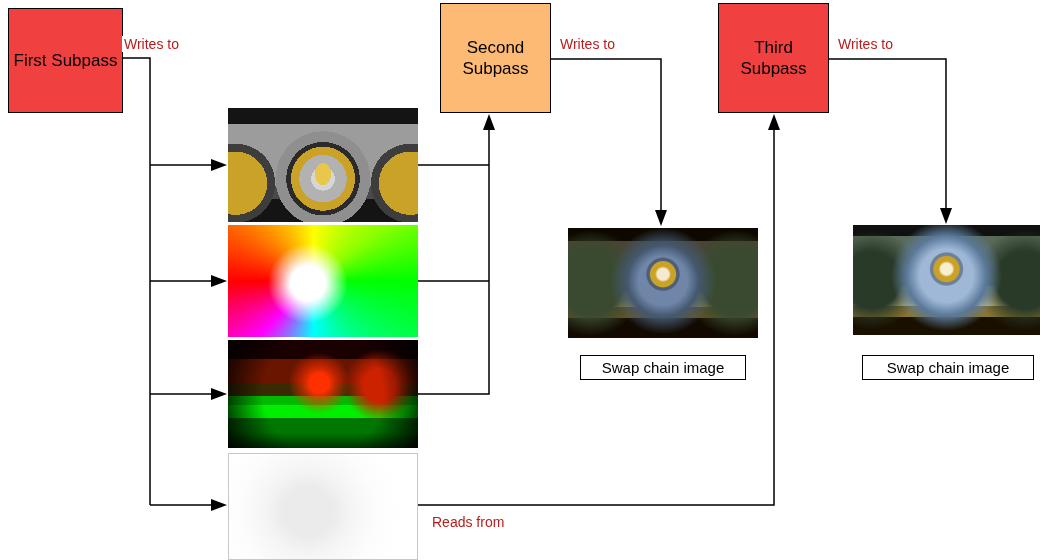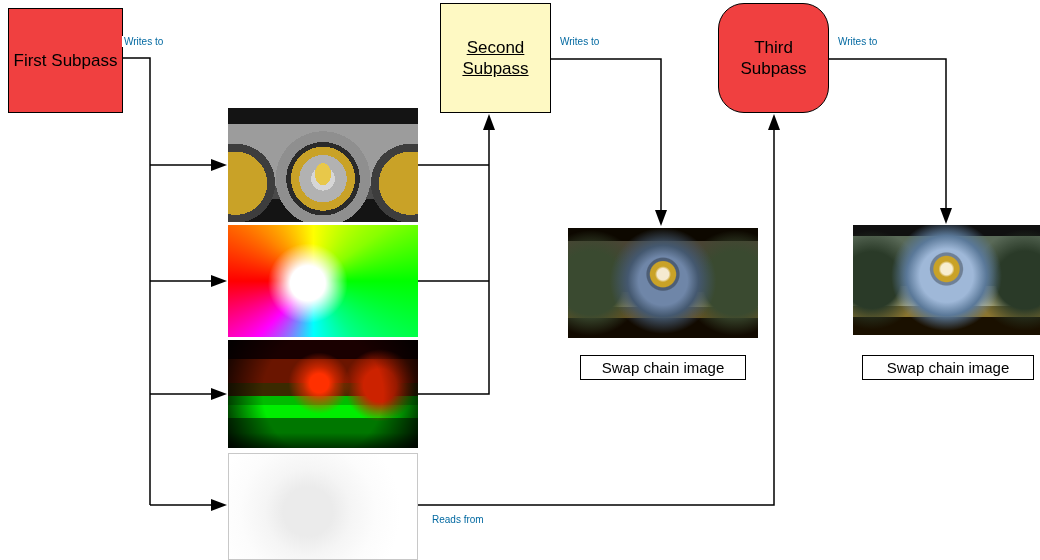--- a/index.html
+++ b/index.html
@@ -15,21 +15,21 @@
     font-size:17px;color:#000;line-height:1.25;
     box-sizing:border-box;
     padding:4px;
   }
   #node-first{left:8px;top:8px;width:115px;height:105px;}
   #node-second{left:440px;top:3px;width:111px;height:110px;}
   #node-third{left:718px;top:3px;width:111px;height:110px;}
 
   .edge-label{
     position:absolute;
-    font-size:10px;color:#0369a1;
+    font-size:14px;color:#b91c1c;
     background:#ffffff;
     padding:0 2px;
     white-space:nowrap;
     text-align:center;
   }
   #lbl-writes-1{left:122px;top:36px;}
   #lbl-writes-2{left:558px;top:36px;}
   #lbl-writes-3{left:836px;top:36px;}
   #lbl-reads{left:430px;top:514px;}
 
@@ -119,24 +119,24 @@
     <path d="M551,59 L661,59 L661,210"></path>
     <polygon points="655,210 667,210 661,226"></polygon>
 
     <path d="M829,59 L946,59 L946,208"></path>
     <polygon points="940,208 952,208 946,224"></polygon>
   </svg>
 
   <div class="node" id="node-first" style="background: rgb(240, 64, 64); border-color: rgb(0, 0, 0);">
     <span>First Subpass</span>
   </div>
-  <div class="node" id="node-second" style="background: #fef9c3; border-color: rgb(0, 0, 0); text-decoration: underline;">
+  <div class="node" id="node-second" style="background: #fdba74; border-color: rgb(0, 0, 0);">
     <span>Second Subpass</span>
   </div>
-  <div class="node" id="node-third" style="background: rgb(240, 64, 64); border-color: rgb(0, 0, 0); border-radius: 26px;">
+  <div class="node" id="node-third" style="background: rgb(240, 64, 64); border-color: rgb(0, 0, 0);">
     <span>Third Subpass</span>
   </div>
 
   <div class="edge-label" id="lbl-writes-1">Writes to</div>
   <div class="edge-label" id="lbl-writes-2">Writes to</div>
   <div class="edge-label" id="lbl-writes-3">Writes to</div>
   <div class="edge-label" id="lbl-reads">Reads from</div>
 
   <div class="att-img" id="img-albedo"></div>
   <div class="att-img" id="img-normal"></div>

